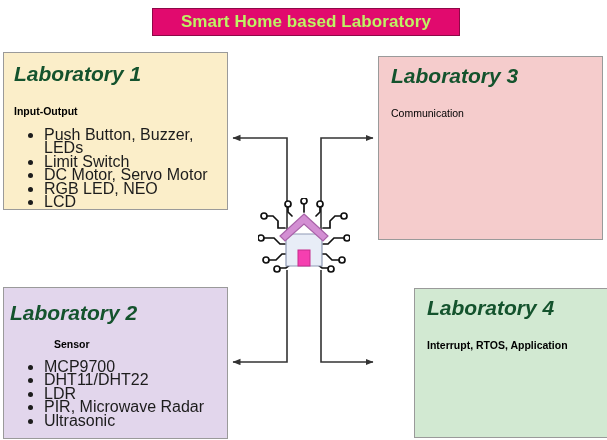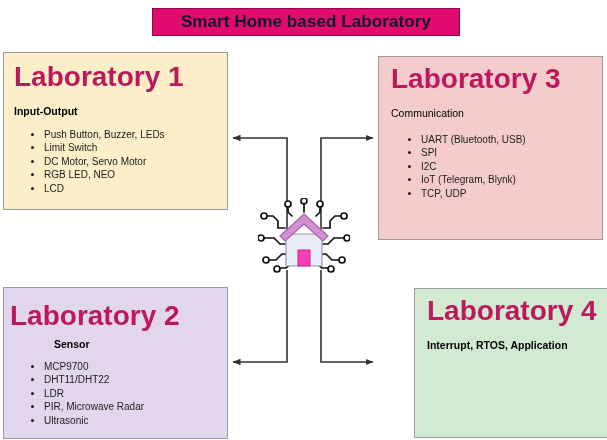--- a/index.html
+++ b/index.html
@@ -6,30 +6,30 @@
   body{width:607px;height:440px;position:relative;overflow:hidden;
        font-family:"Liberation Sans",sans-serif;color:#1a1a1a;}
 
   
   #title-banner{
     position:absolute;left:152px;top:8px;width:306px;height:26px;
     background:#e10a6e;border:1px solid #8e0847;
     display:flex;align-items:center;justify-content:center;
   }
   #title-banner .txt{
-    color:#0f172a;font-size:17px;font-weight:bold;letter-spacing:.1px;
+    color:#bef264;font-size:17px;font-weight:bold;letter-spacing:.1px;
     white-space:nowrap;
   }
 
   
   .lab-box{position:absolute;box-sizing:border-box;border:1px solid #9a9a9a;}
-  .lab-title{font-size:28px;font-weight:bold;color:#be185d;line-height:1;}
+  .lab-title{font-size:21px;font-weight:bold;color:#14532d;line-height:1;font-style:italic;}
   .lab-sub{font-size:10.5px;font-weight:bold;color:#000;}
   .lab-list{margin:0;padding:0 0 0 30px;list-style:disc;}
-  .lab-list li{font-size:10px;line-height:13.4px;color:#1c1c1c;}
+  .lab-list li{font-size:16px;line-height:13.4px;color:#1c1c1c;}
 
   #lab1{left:3px;  top:52px;  width:225px;height:158px;background:#fbeec9;}
   #lab3{left:378px;top:56px;  width:225px;height:184px;background:#f5cccc;}
   #lab2{left:3px;  top:287px; width:225px;height:152px;background:#e2d6ec;}
   #lab4{left:378px;top:288px; width:225px;height:150px;background:#d2e9d2;margin-left:36px;}
 
   #lab1 .lab-title{position:absolute;left:10px;top:10px;}
   #lab1 .lab-sub  {position:absolute;left:10px;top:52px;}
   #lab1 .lab-list {position:absolute;left:10px;top:75px;}
 
@@ -120,27 +120,20 @@
     <li>Limit Switch</li>
     <li>DC Motor, Servo Motor</li>
     <li>RGB LED, NEO</li>
     <li>LCD</li>
   </ul>
 </div>
 
 <div class="lab-box" id="lab3">
   <div class="lab-title">Laboratory 3</div>
   <div class="lab-sub">Communication</div>
-  <ul class="lab-list">
-    <li>UART (Bluetooth, USB)</li>
-    <li>SPI</li>
-    <li>I2C</li>
-    <li>IoT (Telegram, Blynk)</li>
-    <li>TCP, UDP</li>
-  </ul>
 </div>
 
 <div class="lab-box" id="lab2">
   <div class="lab-title">Laboratory 2</div>
   <div class="lab-sub">Sensor</div>
   <ul class="lab-list">
     <li>MCP9700</li>
     <li>DHT11/DHT22</li>
     <li>LDR</li>
     <li>PIR, Microwave Radar</li>

